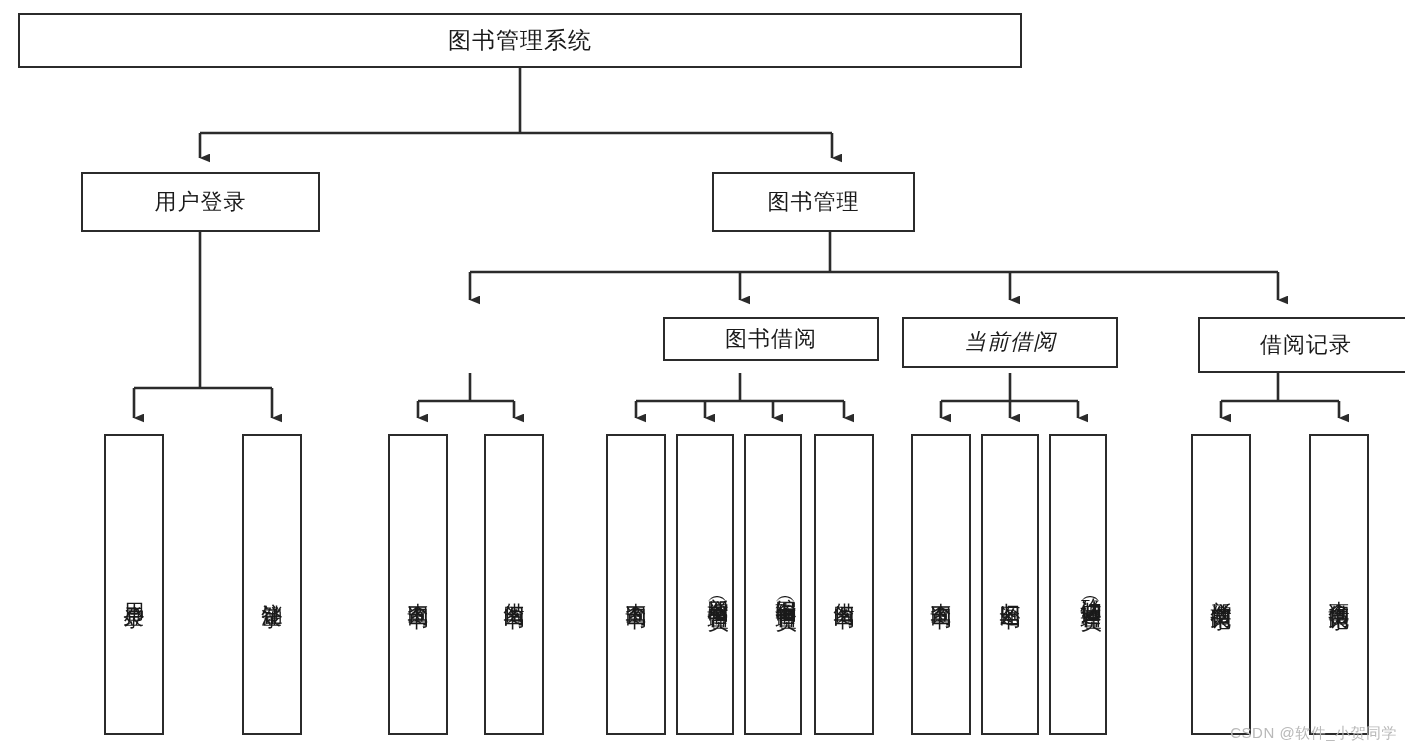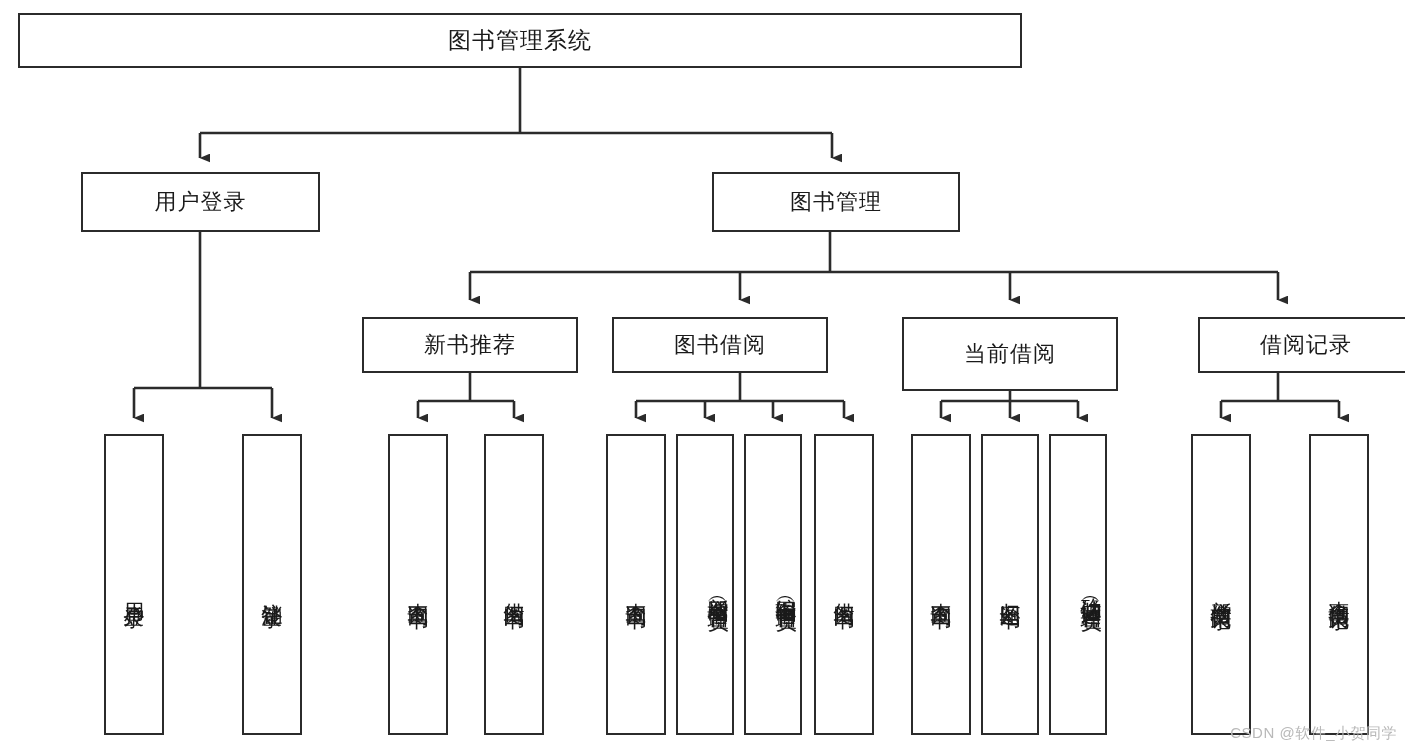--- a/index.html
+++ b/index.html
@@ -127,31 +127,28 @@
     </g>
   </svg>
 
   <div class="node horiz" id="root-node" style="left:18px; top:13px; width:1004px; height:55px;">
     <span>图书管理系统</span>
   </div>
 
   <div class="node horiz" style="left:81px; top:172px; width:239px; height:60px;">
     <span>用户登录</span>
   </div>
-  <div class="node horiz" style="left:712px; top:172px; width:248px; height:60px;">
+  <div class="node horiz" style="left:712px; top:172px; width:203px; height:60px;">
     <span>图书管理</span>
   </div>
 
-  <div class="node horiz" style="left:362px; top:317px; width:216px; height:56px;">
-    <span>新书推荐</span>
-  </div>
-  <div class="node horiz" style="left:612px; top:317px; width:216px; height:56px;">
+  <div class="node horiz" style="left:663px; top:317px; width:216px; height:44px;">
     <span>图书借阅</span>
   </div>
-  <div class="node horiz" style="left:902px; top:317px; width:216px; height:74px;">
+  <div class="node horiz" style="left:902px; top:317px; width:216px; height:51px;font-style:italic;">
     <span>当前借阅</span>
   </div>
   <div class="node horiz" style="left:1170px; top:317px; width:216px; height:56px;margin-left:28px;">
     <span>借阅记录</span>
   </div>
 
   <div class="node vert centered" style="left:104px; top:434px; width:60px; height:301px;">
     <span class="vlabel">用户登录</span>
   </div>
   <div class="node vert centered" style="left:242px; top:434px; width:60px; height:301px;">

